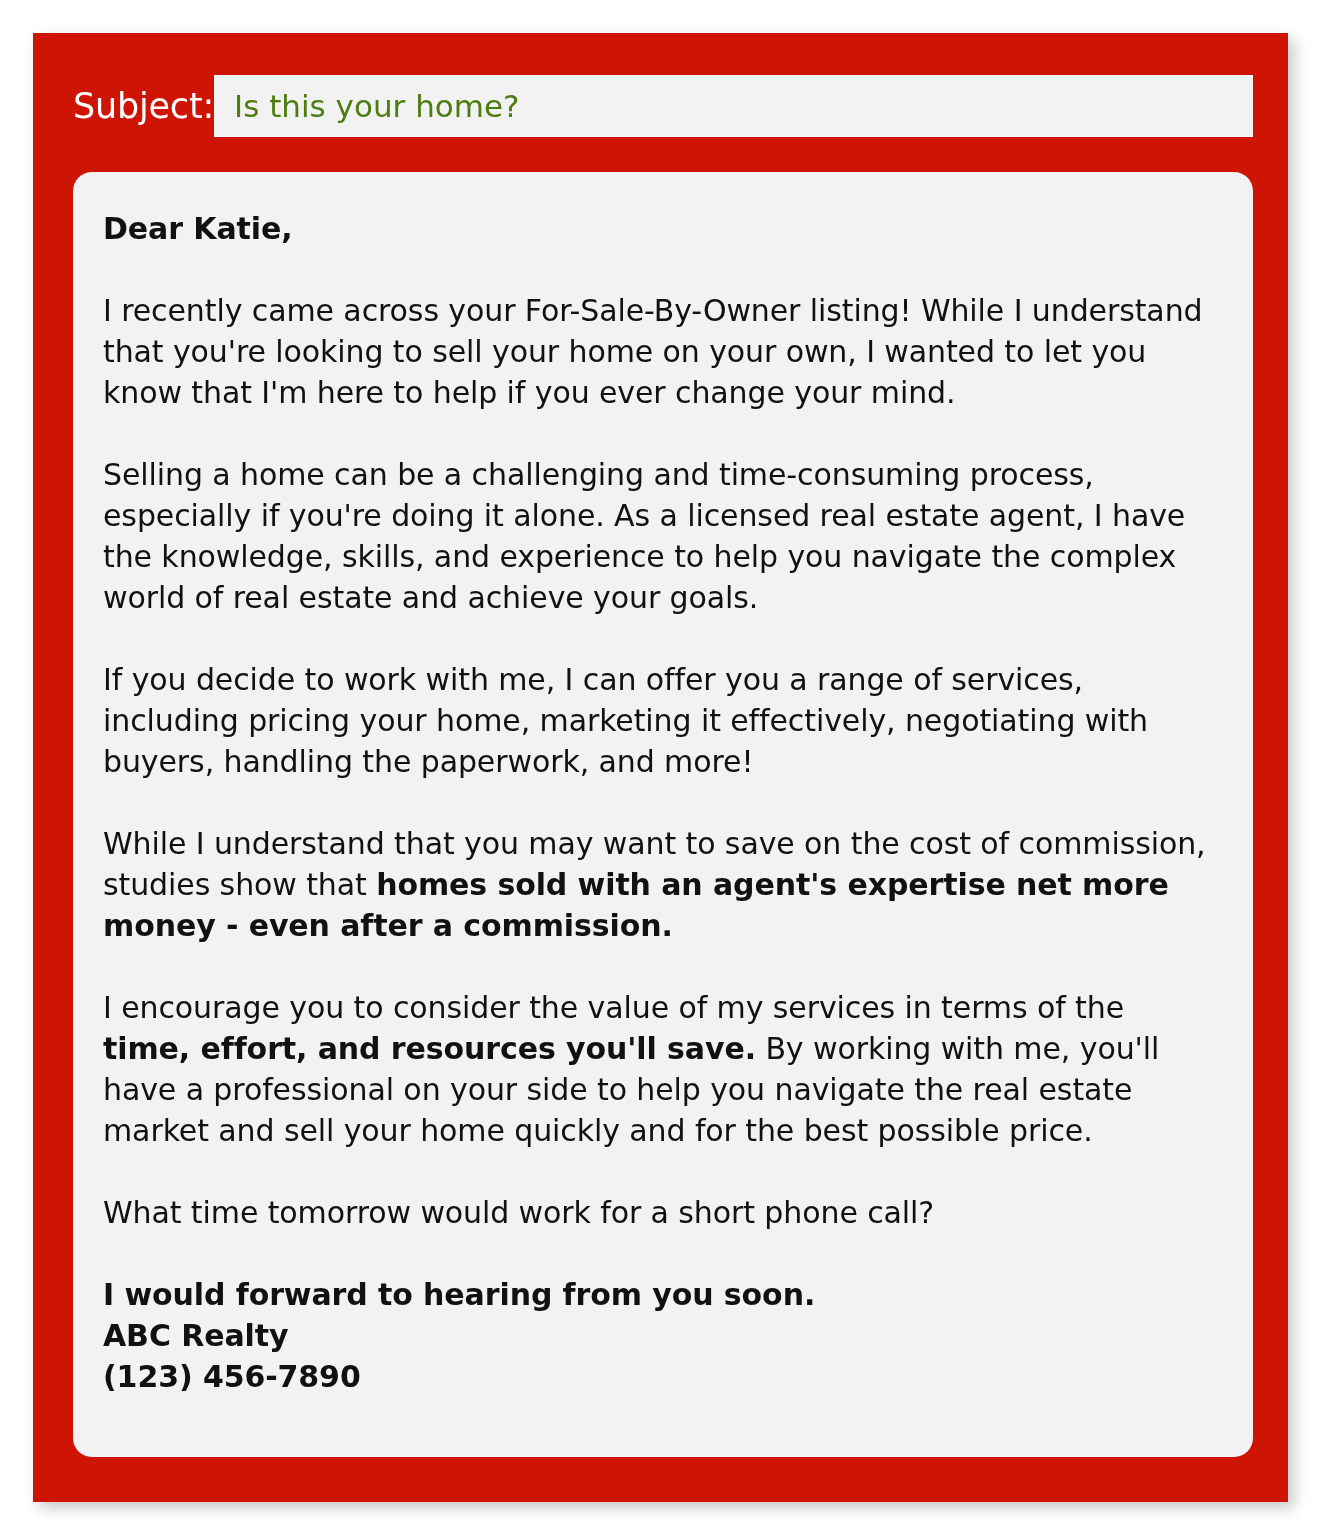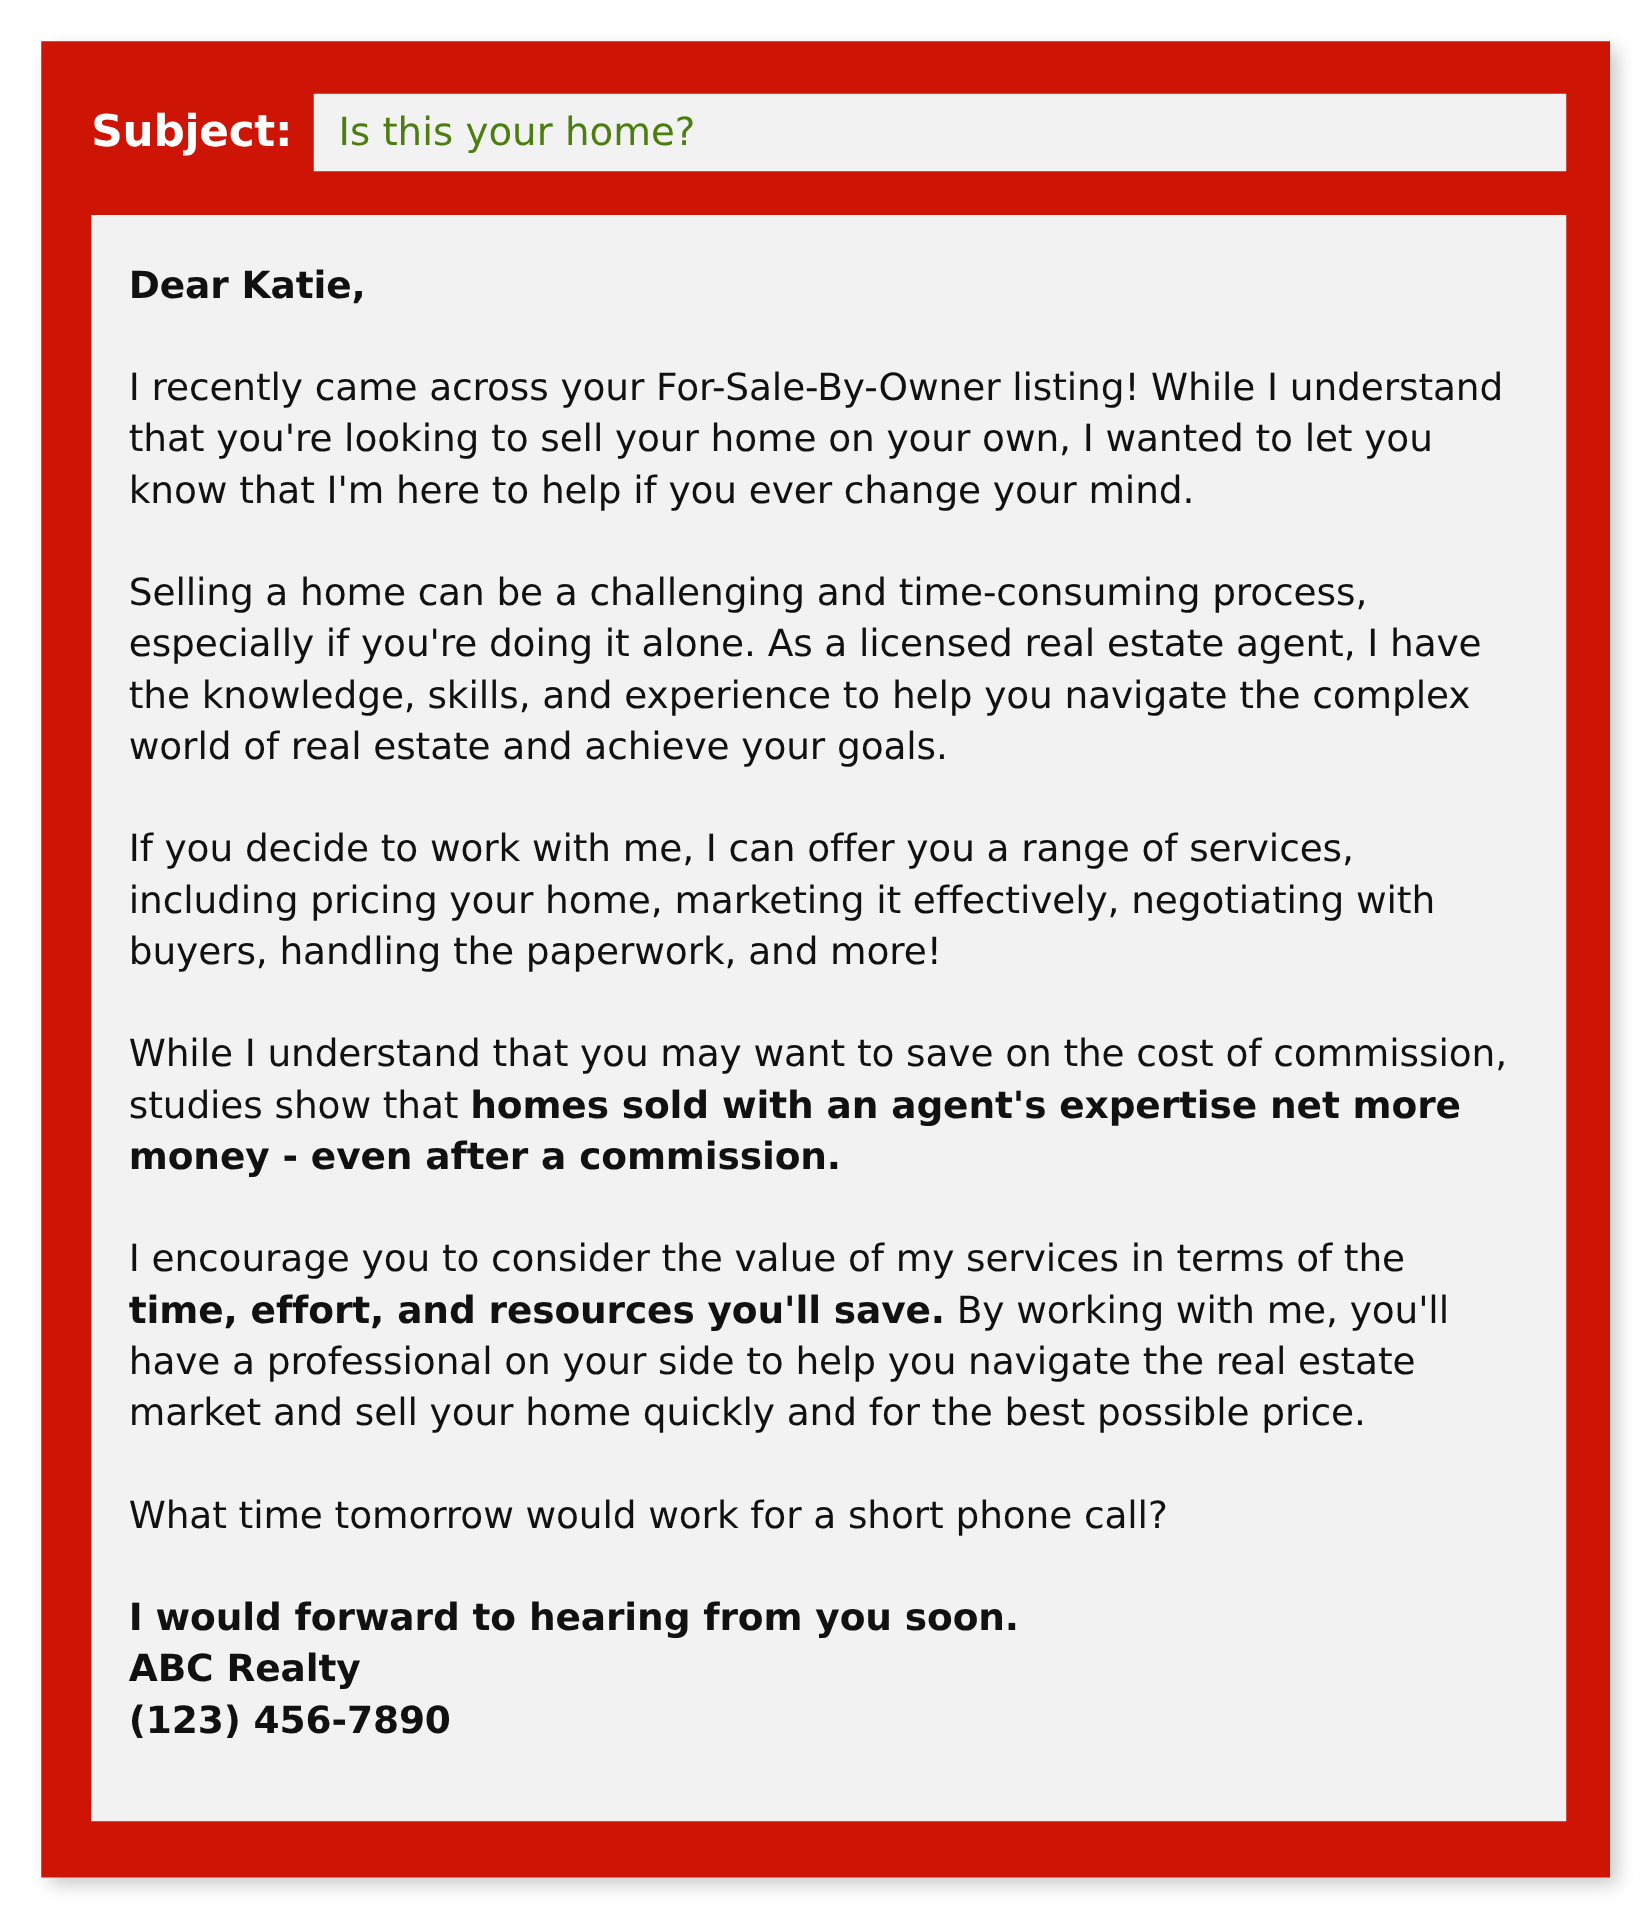--- a/index.html
+++ b/index.html
@@ -33,25 +33,24 @@
     top: 42px;
     width: 1180px;
     height: 62px;
     display: flex;
     align-items: stretch;
   }
 
   .subject-label {
     color: #ffffff;
     font-size: 35px;
-    font-weight: bold;
+    font-weight: normal;
     line-height: 62px;
     letter-spacing: -0.2px;
     white-space: nowrap;
-    padding-right: 17px;
     font-family: "DejaVu Sans", "Liberation Sans", sans-serif;
   }
 
   .subject-input {
     flex: 1 1 auto;
     background: #f1f2f1;
     border: none;
     outline: none;
     margin: 0;
     padding: 0 0 0 20px;
@@ -68,20 +67,21 @@
   .body-panel {
     position: absolute;
     left: 40px;
     top: 139px;
     width: 1180px;
     height: 1285px;
     background: #f1f2f1;
     box-sizing: border-box;
     padding: 36px 34px 24px 30px;
     overflow: hidden;
+    border-radius: 19px;
   }
 
   .letter {
     font-size: 30px;
     line-height: 41px;
     color: #111111;
     letter-spacing: -0.1px;
   }
 
   .letter p {

